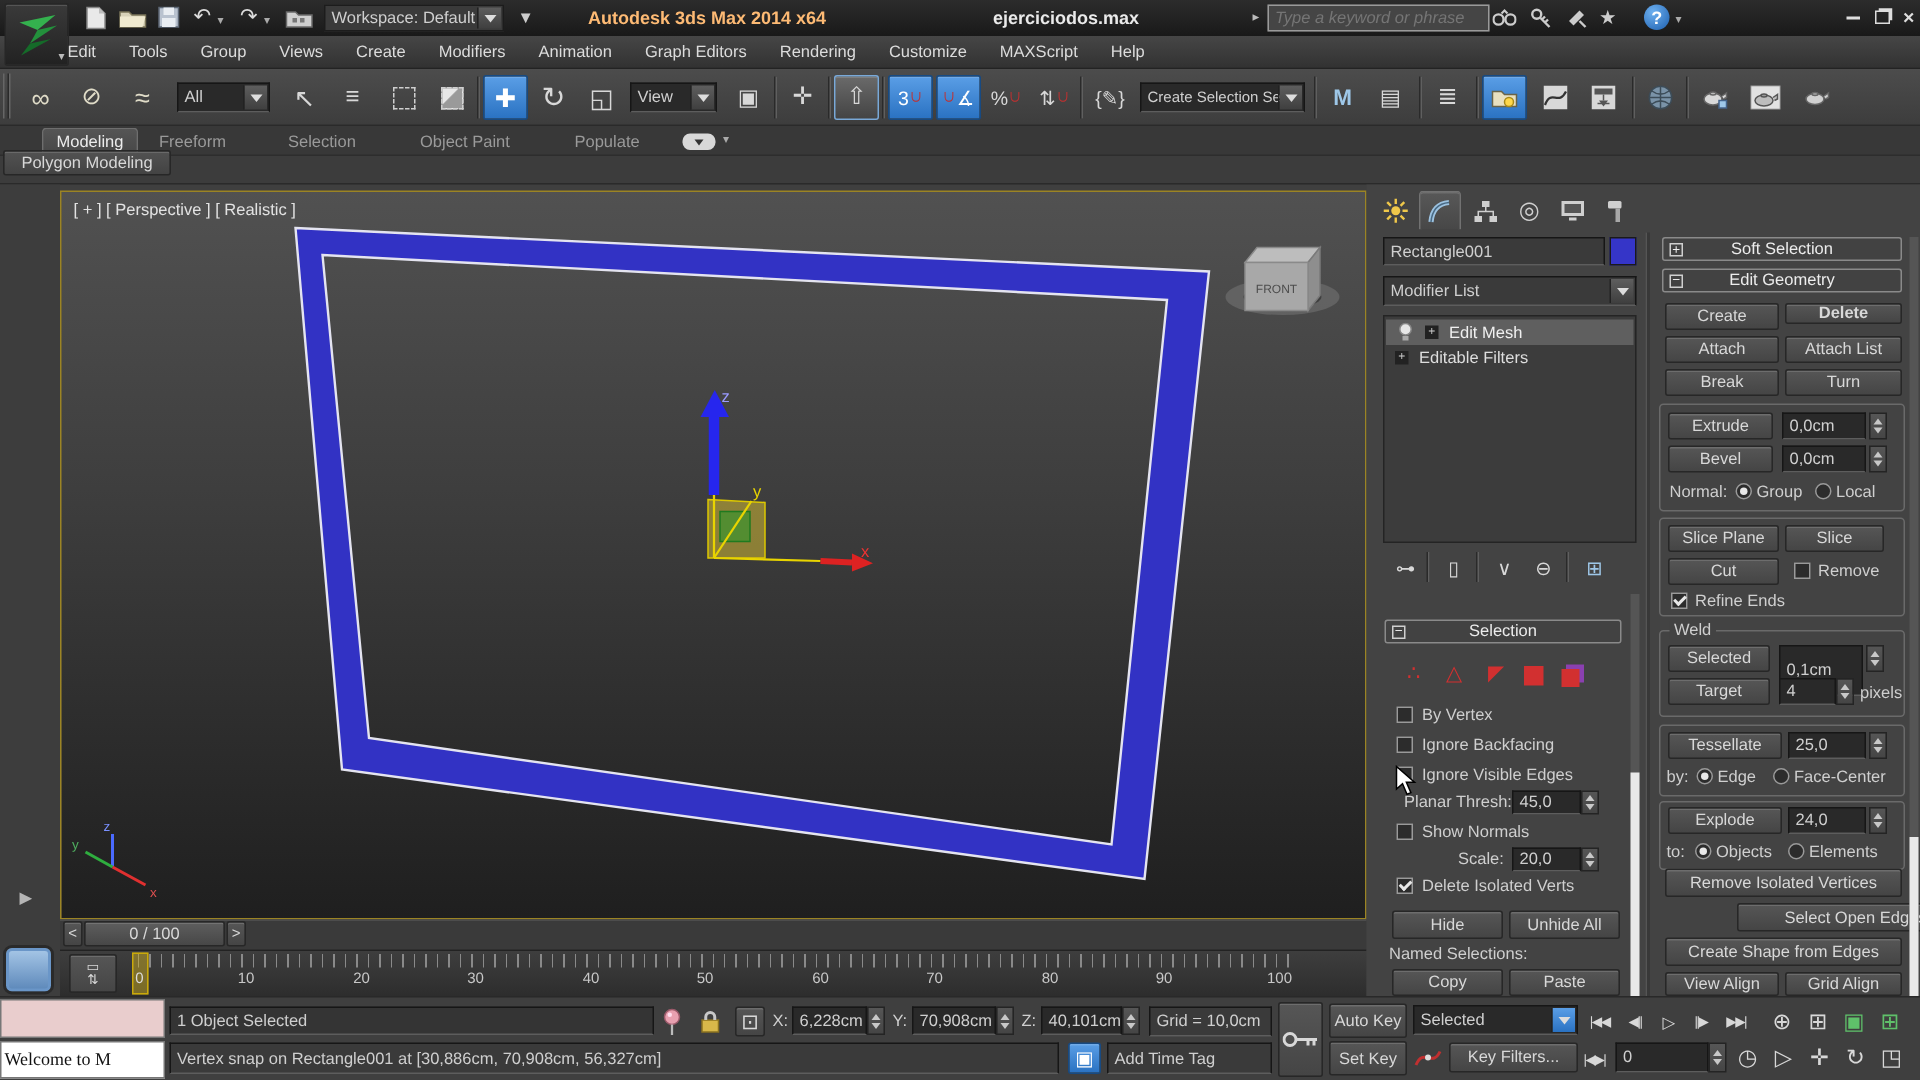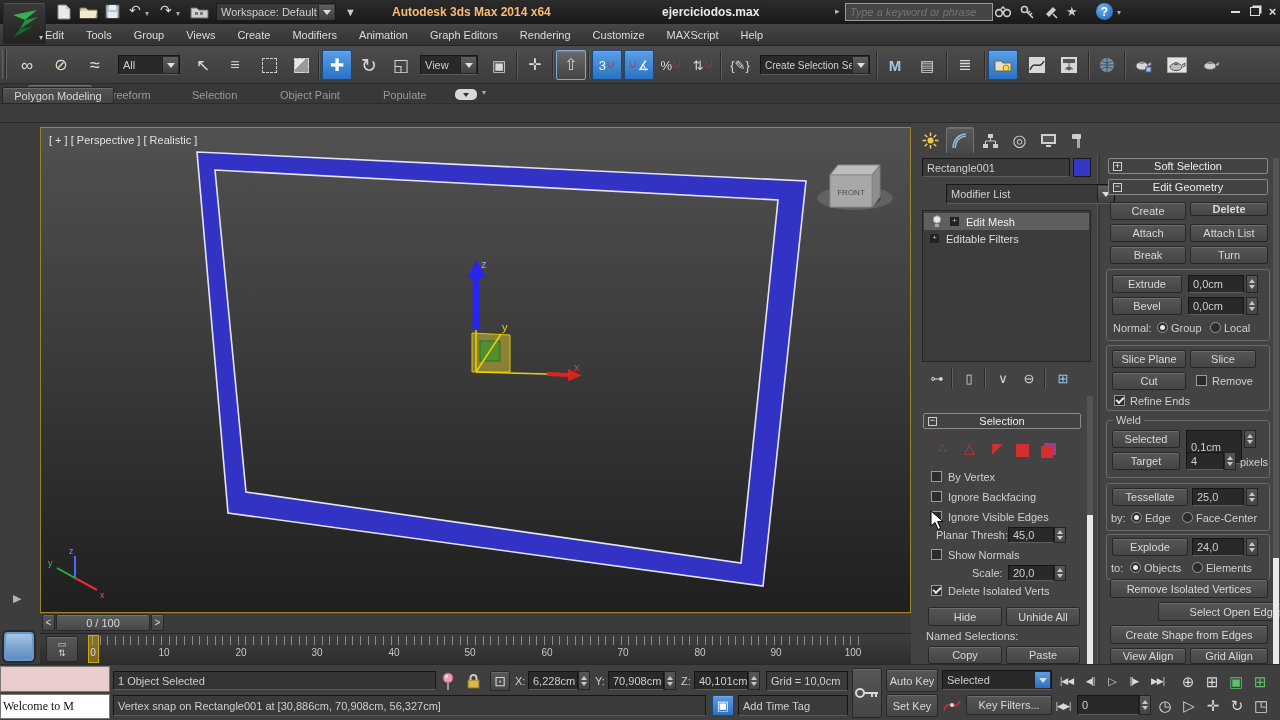--- a/index.html
+++ b/index.html
@@ -274,21 +274,21 @@
   <span class="lbl" style="left:106px;top:89px;color:#9a9a9a;">Freeform</span>
   <span class="lbl" style="left:192px;top:89px;color:#9a9a9a;">Selection</span>
   <span class="lbl" style="left:280px;top:89px;color:#9a9a9a;">Object Paint</span>
   <span class="lbl" style="left:383px;top:89px;color:#9a9a9a;">Populate</span>
   <span class="abs" style="left:455px;top:89px;width:22px;height:11px;background:#d8d8d8;border-radius:5px;display:flex;align-items:center;justify-content:center;">
       <span style="border:3px solid transparent;border-top:4px solid #333;margin-top:3px;"></span>
     </span>
   <span class="abs" style="left:482px;top:88px;font-size:8px;color:#aaa;">▾</span>
 
   <div class="abs" style="left:0;top:104px;width:1280px;height:19px;background:#3c3c3c;border-bottom:1px solid #2a2a2a;box-sizing:border-box;"></div>
-  <div class="b" style="left:2px;top:87px;width:112px;height:17px;background:linear-gradient(#525252,#434343);">
+  <div class="b" style="left:2px;top:100px;width:112px;height:17px;background:linear-gradient(#525252,#434343);">
     <span>Polygon Modeling</span>
     </div>
 
   <div class="abs" style="left:0;top:123px;width:40px;height:541px;background:#3d3d3d;"></div>
   <span class="abs" style="left:13px;top:592px;color:#b5b5b5;font-size:11px;">▶</span>
 
   <div class="abs" style="left:40px;top:127px;width:871px;height:486px;border:1px solid #9b8424;background:linear-gradient(180deg,#515151 0%,#3c3c3c 45%,#1f1f1f 100%);box-sizing:border-box;overflow:hidden;">
     <span style="position:absolute;left:8px;top:6px;color:#e2e2e2;font-size:11px;">[ + ] [ Perspective ] [ Realistic ]</span>
     <svg width="869" height="484" viewBox="0 0 869 484" style="position:absolute;left:0;top:0;">
 
@@ -507,21 +507,21 @@
         <rect x="2" y="1" width="9" height="5" rx="1" fill="#cfcfcf"></rect>
         <rect x="7" y="6" width="3" height="9" fill="#a8a8a8"></rect>
       </svg>
     </span>
 
   <div class="f" style="left:922px;top:158px;width:148px;height:19px;background:#3a3a3a;">
     <span>Rectangle001</span>
     </div>
   <div class="abs" style="left:1073px;top:158px;width:18px;height:19px;background:#3535c8;border:1px solid #1a1a1a;box-sizing:border-box;"></div>
 
-  <div class="f" style="left:922px;top:184px;width:169px;height:20px;background:#3a3a3a;margin-left:24px;">
+  <div class="f" style="left:922px;top:184px;width:169px;height:20px;background:#3a3a3a;">
     <span>Modifier List</span>
     <span class="dda"></span>
     </div>
 
   <div class="abs" style="left:922px;top:210px;width:169px;height:152px;background:#3c3c3c;border:1px solid #242424;box-sizing:border-box;">
     <div style="position:absolute;left:1px;top:2px;right:1px;height:17px;background:#5f5f5f;display:flex;align-items:center;">
       <svg width="10" height="13" viewBox="0 0 10 13" style="margin-left:8px;">
           <circle cx="5" cy="4.5" r="3.8" fill="#e8e8e8" stroke="#888"></circle>
           <rect x="3" y="9" width="4" height="3" fill="#aaa"></rect>
         </svg>

